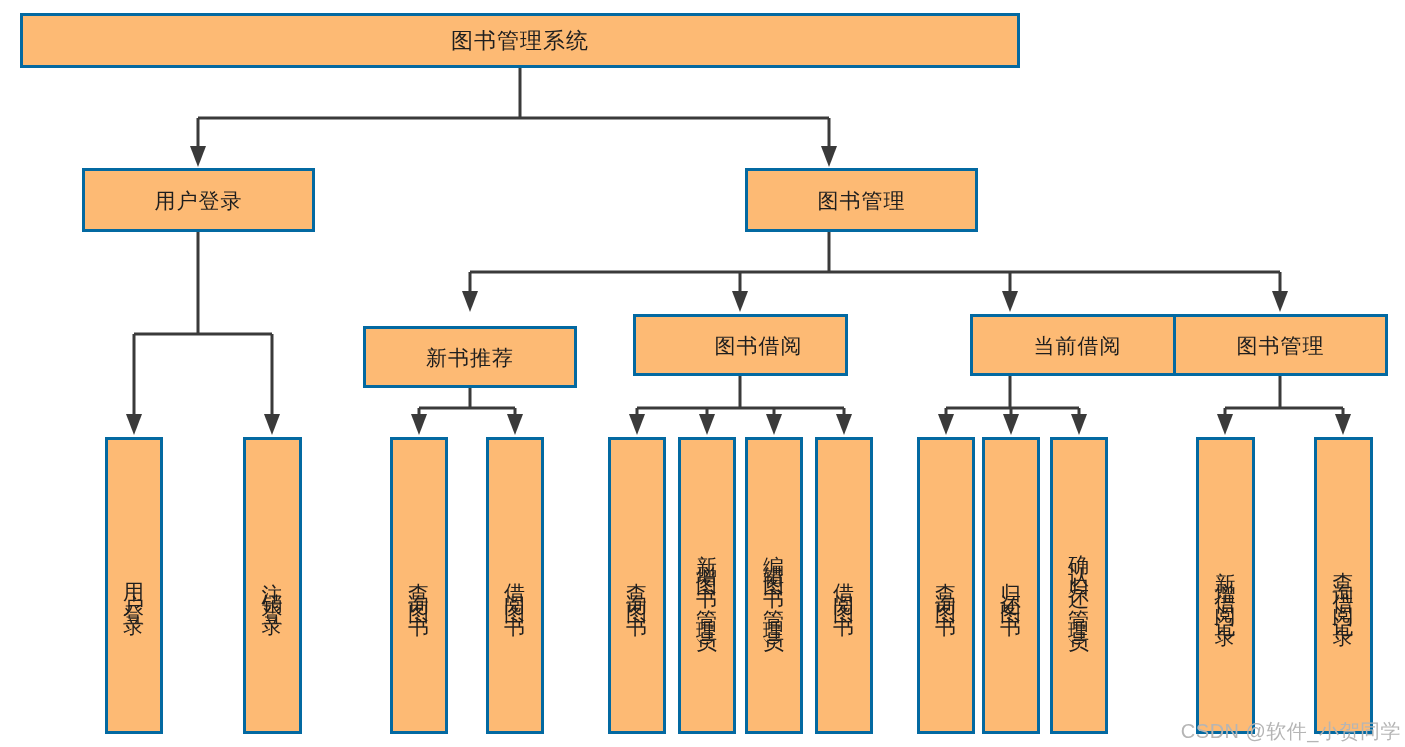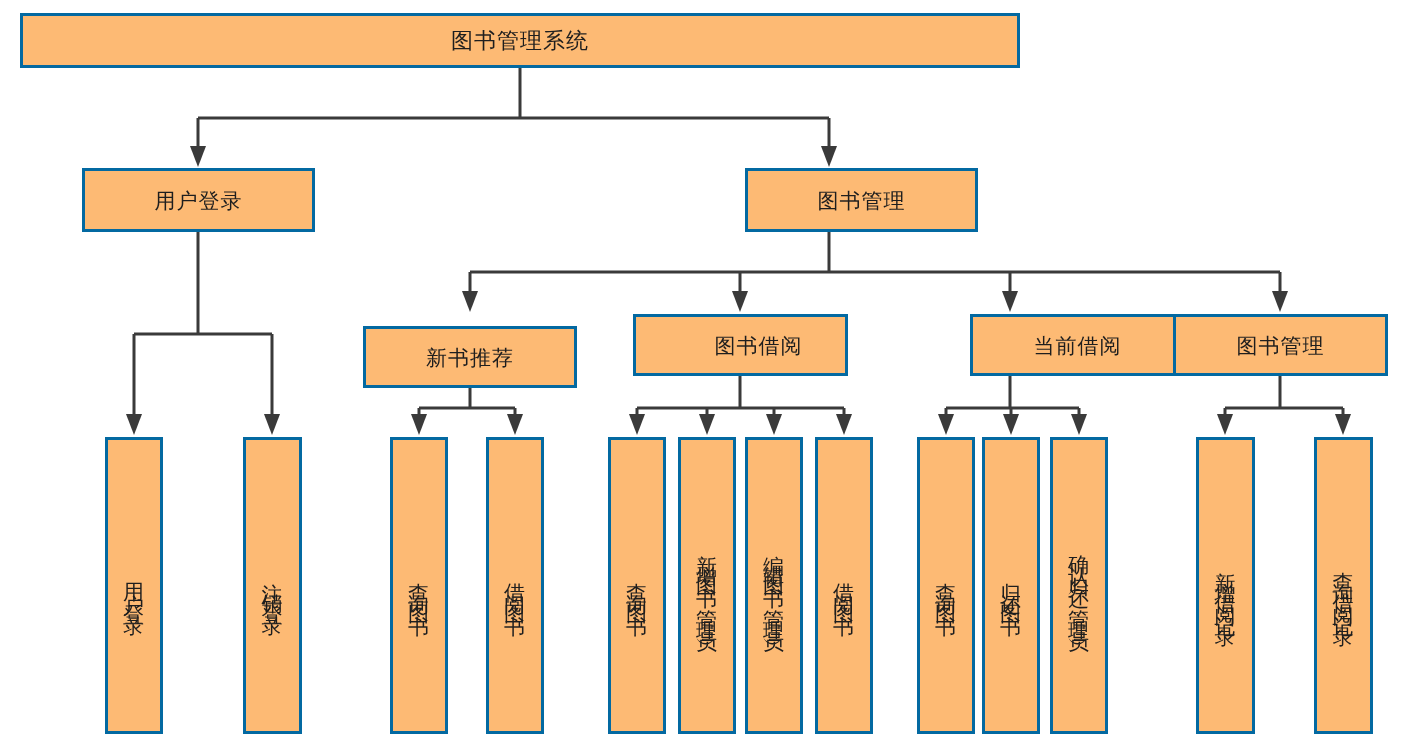--- a/index.html
+++ b/index.html
@@ -108,14 +108,15 @@
   <div class="node leaf" style="left:745px; top:437px; width:58px; height:297px;">编辑图书（管理员）</div>
   <div class="node leaf" style="left:815px; top:437px; width:58px; height:297px;">借阅图书</div>
 
   <div class="node leaf" style="left:917px; top:437px; width:58px; height:297px;">查询图书</div>
   <div class="node leaf" style="left:982px; top:437px; width:58px; height:297px;">归还图书</div>
   <div class="node leaf" style="left:1050px; top:437px; width:58px; height:297px;">确认归还（管理员）</div>
 
   <div class="node leaf" style="left:1196px; top:437px; width:59px; height:297px;">新增借阅记录</div>
   <div class="node leaf" style="left:1314px; top:437px; width:59px; height:297px;">查询借阅记录</div>
 
+  <div class="watermark">CSDN @软件_小贺同学</div>
 
 </div>
 
 </body></html>

